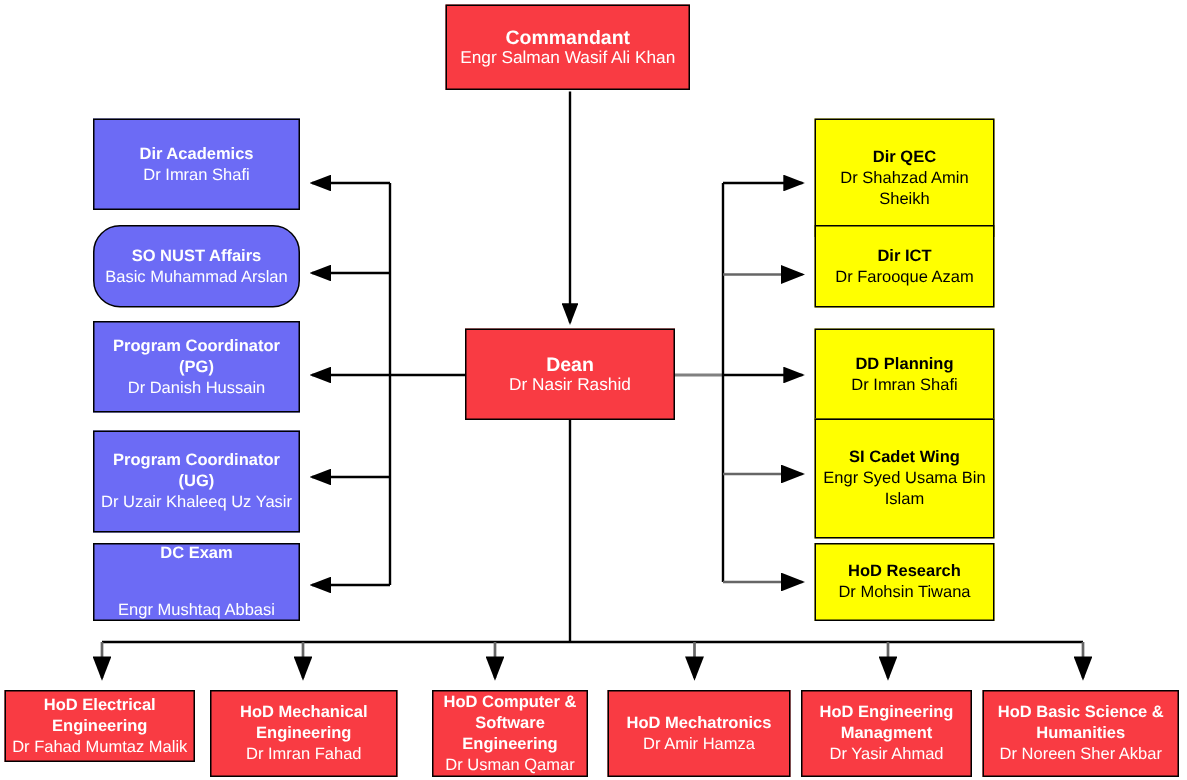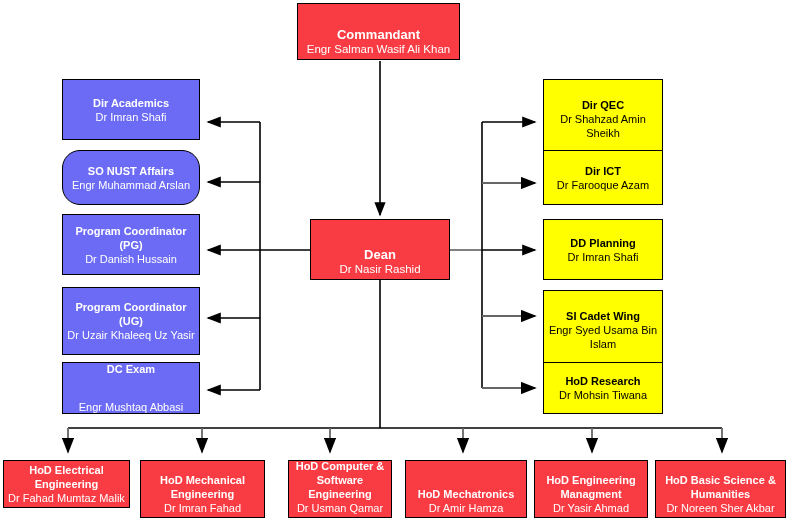--- a/index.html
+++ b/index.html
@@ -19,21 +19,21 @@
     display: flex;
     flex-direction: column;
     align-items: center;
     justify-content: center;
     text-align: center;
     padding: 2px 3px;
     font-size: 11px;
     line-height: 14px;
   }
   .node .t { font-weight: bold; }
-  .node.red    { background: var(--red, #F93B43); color: #ffffff; justify-content: flex-end; }
+  .node.red    { background: var(--red, #F93B43); color: #ffffff; }
   .node.blue   { background: var(--blue, #6C6BF5); color: #ffffff; }
   .node.yellow { background: var(--yellow, #FFFF00); color: #000000; }
   .node.major { font-size: 11.5px; line-height: 15px; }
   .node.major .t { font-size: 13px; }
 </style>
 </head>
 <body>
 
 <div class="canvas">
 
@@ -80,21 +80,21 @@
     <div class="t">Dean</div>
     <div class="n">Dr Nasir Rashid</div>
   </div>
 
   <div class="node blue" style="left:62px; top:79px;  width:138px; height:61px;">
     <div class="t">Dir Academics</div>
     <div class="n">Dr Imran Shafi</div>
   </div>
   <div class="node blue" style="left:62px; top:150px; width:138px; height:55px;border-radius:18px;">
     <div class="t">SO NUST Affairs</div>
-    <div class="n">Engr Muhammad Arslan</div>
+    <div class="n">Basic Muhammad Arslan</div>
   </div>
   <div class="node blue" style="left:62px; top:214px; width:138px; height:61px;">
     <div class="t">Program Coordinator (PG)</div>
     <div class="n">Dr Danish Hussain</div>
   </div>
   <div class="node blue" style="left:62px; top:287px; width:138px; height:68px;">
     <div class="t">Program Coordinator (UG)</div>
     <div class="n">Dr Uzair Khaleeq Uz Yasir</div>
   </div>
   <div class="node blue" style="left:62px; top:362px; width:138px; height:52px;gap:24px;">
@@ -107,21 +107,21 @@
     <div class="n">Dr Shahzad Amin Sheikh</div>
   </div>
   <div class="node yellow" style="left:543px; top:150px; width:120px; height:55px;">
     <div class="t">Dir ICT</div>
     <div class="n">Dr Farooque Azam</div>
   </div>
   <div class="node yellow" style="left:543px; top:219px; width:120px; height:61px;">
     <div class="t">DD Planning</div>
     <div class="n">Dr Imran Shafi</div>
   </div>
-  <div class="node yellow" style="left:543px; top:290px; width:120px; height:80px;">
+  <div class="node yellow" style="left:543px; top:279px; width:120px; height:80px;">
     <div class="t">SI Cadet Wing</div>
     <div class="n">Engr Syed Usama Bin Islam</div>
   </div>
   <div class="node yellow" style="left:543px; top:362px; width:120px; height:52px;">
     <div class="t">HoD Research</div>
     <div class="n">Dr Mohsin Tiwana</div>
   </div>
 
   <div class="node red" style="left:3px;   top:460px; width:127px; height:48px;">
     <div class="t">HoD Electrical Engineering</div>

